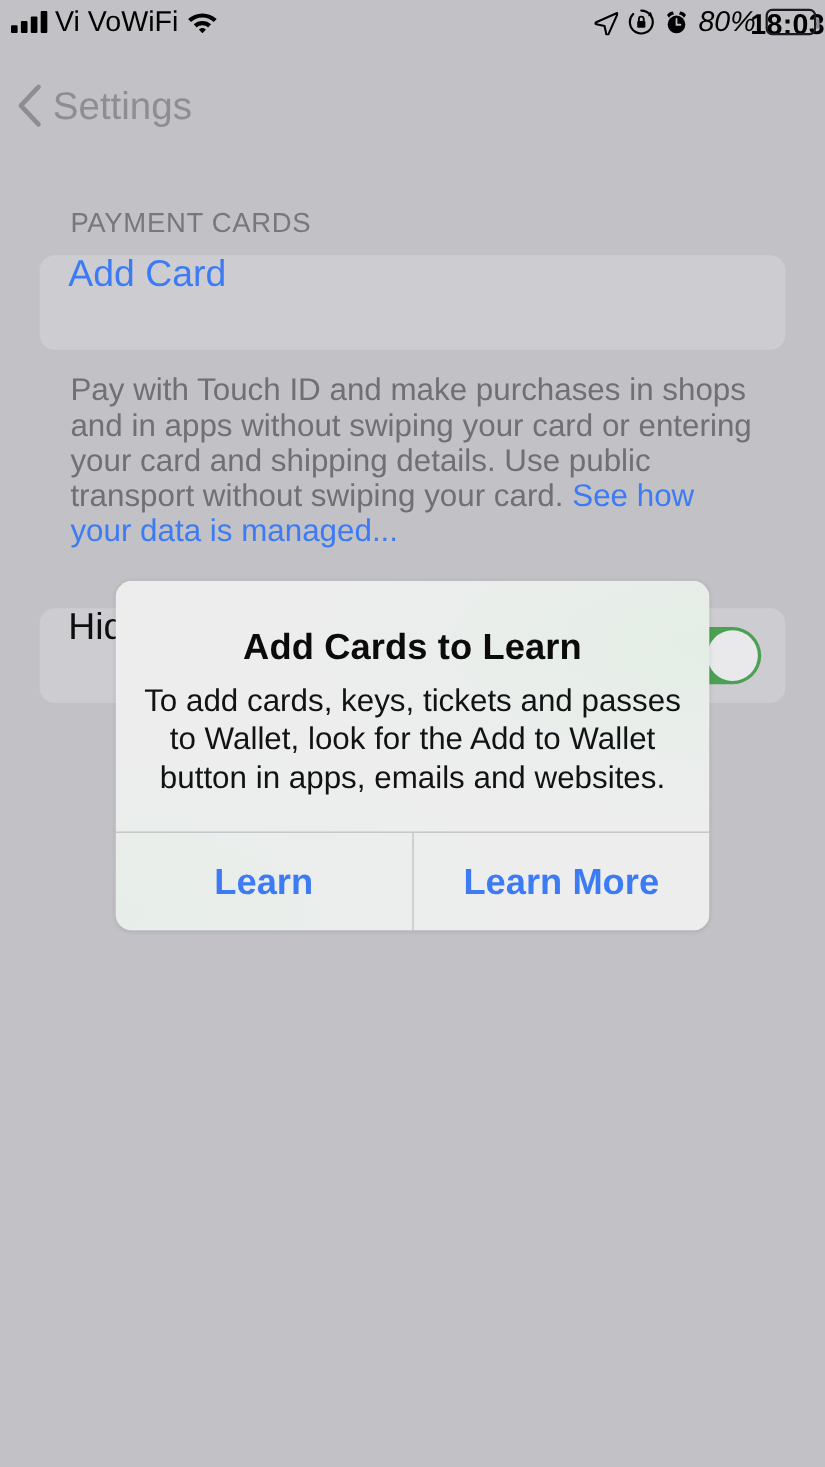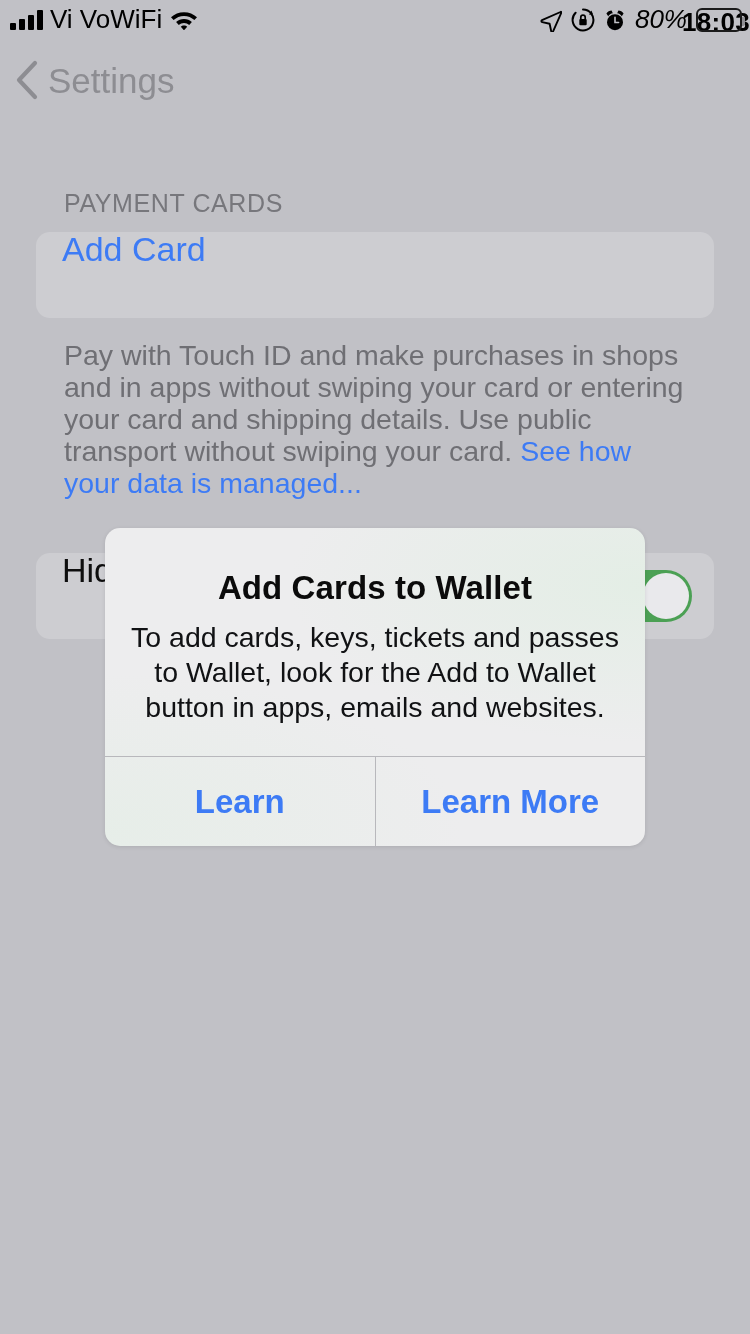--- a/index.html
+++ b/index.html
@@ -56,21 +56,21 @@
   .batt-cap {
     position:absolute; right:-5px; top:7px; width:3px; height:9px;
     background:#8d8d92; border-radius:0 2px 2px 0;
   }
 
   
   #nav-bar {
     position:absolute; top:55px; left:0; width:750px; height:62px;
   }
   #back-button {
-    position:absolute; left:14px; top:4px;
+    position:absolute; left:14px; top:20px;
     display:flex; align-items:center; gap:8px; cursor:pointer;
   }
   .chev-back { width:26px; height:42px; }
   #back-label {
     font-size:35px; color:#8d8d92; line-height:1;
   }
   #nav-title {
     position:absolute; left:0; right:0; top:7px; text-align:center;
     font-size:32px; font-weight:bold; color:#0c0c0c; letter-spacing:0.2px;
   }
@@ -236,21 +236,21 @@
         <span class="toggle">
           <span class="knob"></span>
         </span>
       </div>
     </div>
   </div>
 
   <div id="alert-overlay">
     <div id="alert-dialog">
       <div id="alert-body">
-        <div id="alert-title">Add Cards to Wallet</div>
+        <div id="alert-title">Add Cards to Learn</div>
         <div id="alert-message">To add cards, keys, tickets and passes to Wallet, look for the Add to Wallet button in apps, emails and websites.</div>
       </div>
       <div id="alert-actions">
         <button class="alert-btn" id="alert-cancel">Learn</button>
         <button class="alert-btn" id="alert-learn-more">Learn More</button>
       </div>
     </div>
   </div>
 
 </div>

